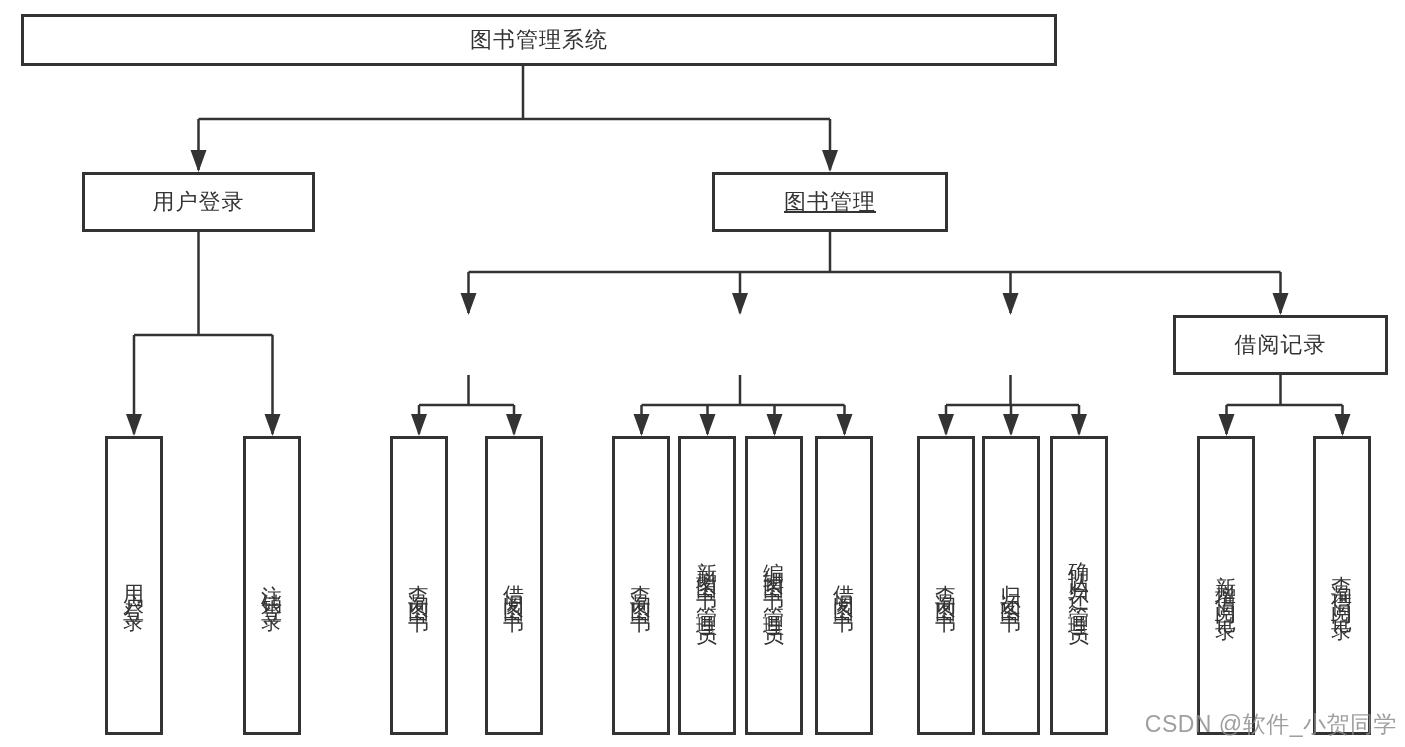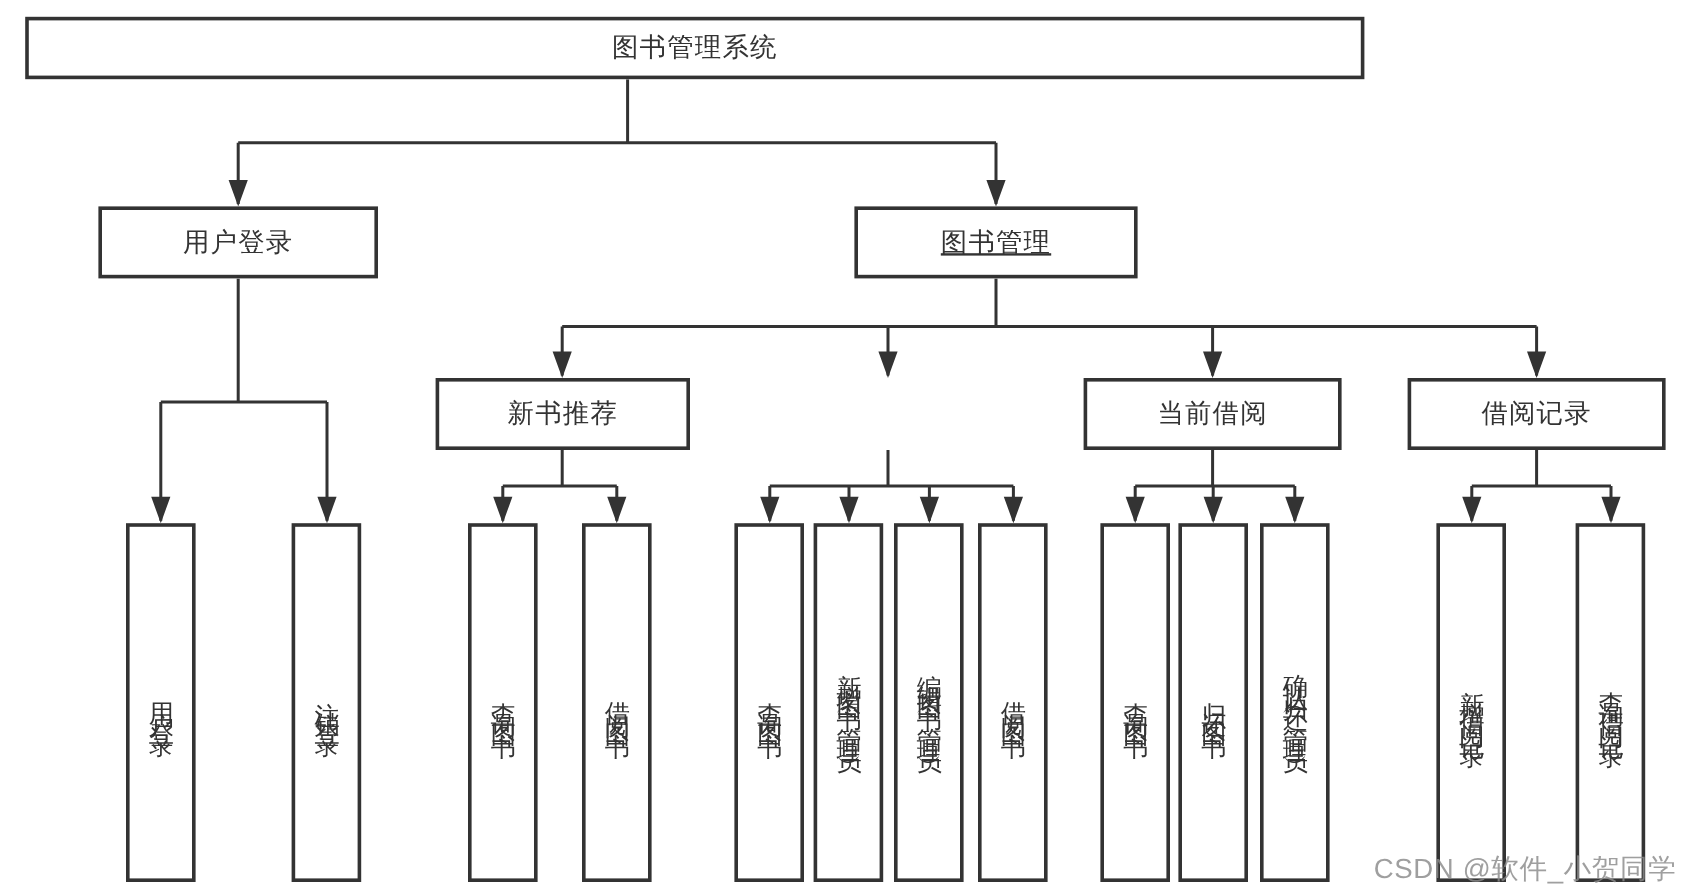--- a/index.html
+++ b/index.html
@@ -94,37 +94,31 @@
                M774.5 436 L766.5 414 L782.5 414 Z
                M844.5 436 L836.5 414 L852.5 414 Z
                M946 436 L938 414 L954 414 Z
                M1011 436 L1003 414 L1019 414 Z
                M1079 436 L1071 414 L1087 414 Z
                M1226.5 436 L1218.5 414 L1234.5 414 Z
                M1342.5 436 L1334.5 414 L1350.5 414 Z"></path>
     </g>
   </svg>
 
-  <div class="box" style="left:21px; top:14px; width:1116px; height:52px;">
+  <div class="box" style="left:21px; top:14px; width:1036px; height:52px;">
     <span class="hlabel">图书管理系统</span>
   </div>
 
   <div class="box lvl2" style="left:82px; top:172px; width:233px;">
     <span class="hlabel">用户登录</span>
   </div>
   <div class="box lvl2" style="left:712px; top:172px; width:236px;text-decoration:underline;">
     <span class="hlabel">图书管理</span>
   </div>
 
-  <div class="box lvl3" style="left:363px; top:315px; width:212px;">
-    <span class="hlabel">新书推荐</span>
-  </div>
-  <div class="box lvl3" style="left:903px; top:315px; width:215px;">
-    <span class="hlabel">当前借阅</span>
-  </div>
   <div class="box lvl3" style="left:1173px; top:315px; width:215px;">
     <span class="hlabel">借阅记录</span>
   </div>
 
   <div class="box leaf" style="left:105px;">
     <span class="vlabel">用户登录</span>
   </div>
   <div class="box leaf" style="left:243px;">
     <span class="vlabel">注销登录</span>
   </div>

